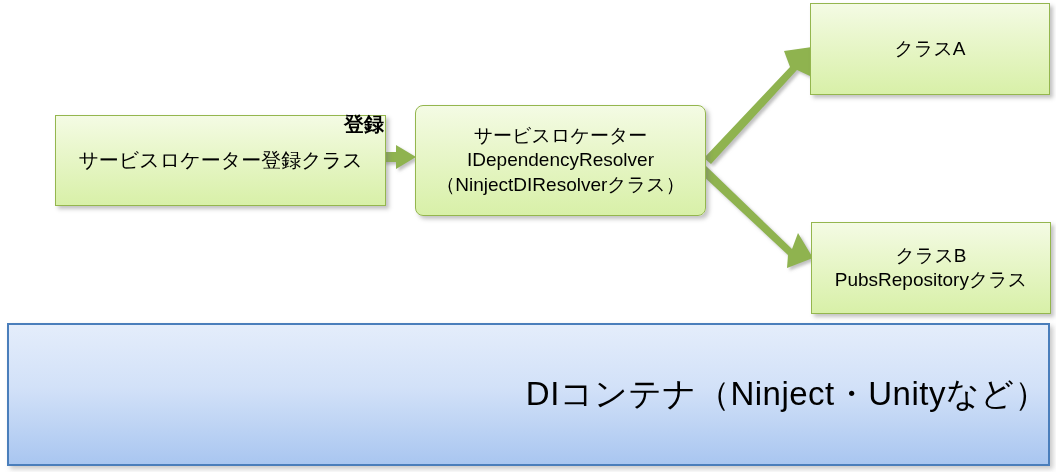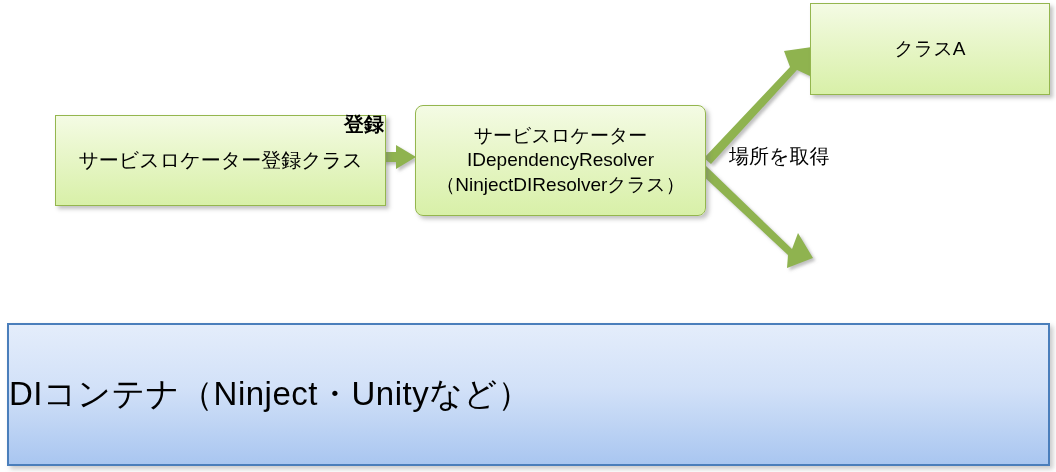--- a/index.html
+++ b/index.html
@@ -56,21 +56,21 @@
     box-sizing: border-box;
     left: 7px;
     top: 323px;
     width: 1043px;
     height: 143px;
     border: 2px solid #4A7EBB;
     background: linear-gradient(to bottom, #E4EDFB 0%, #D2E1F8 45%, #A9C6F0 100%);
     box-shadow: 3px 3px 5px rgba(120,120,120,0.4);
     display: flex;
     align-items: center;
-    justify-content: flex-start;
+    justify-content: flex-end;
     color: #000000;
     font-size: 33px;
     letter-spacing: 0.5px;
   }
 
   
   .edge-label {
     position: absolute;
     white-space: nowrap;
     font-size: 20px;
@@ -122,22 +122,25 @@
   <div class="node-box" id="node-locator">
     <span class="node-line">サービスロケーター</span>
     <span class="node-line">IDependencyResolver</span>
     <span class="node-line">（NinjectDIResolverクラス）</span>
   </div>
 
   <div class="node-box" id="node-class-a">
     <span class="node-line">クラスA</span>
   </div>
 
+  <div class="node-box" id="node-class-b">
+    <span class="node-line">クラスB</span>
+    <span class="node-line">PubsRepositoryクラス</span>
+  </div>
 
   <div id="node-di-container">
     <span>DIコンテナ（Ninject・Unityなど）</span>
   </div>
 
   <span class="edge-label" id="label-register">登録</span>
 
-  <span class="edge-label" id="label-get-place">場所を取得</span>
 
 </div>
 
 </body></html>

